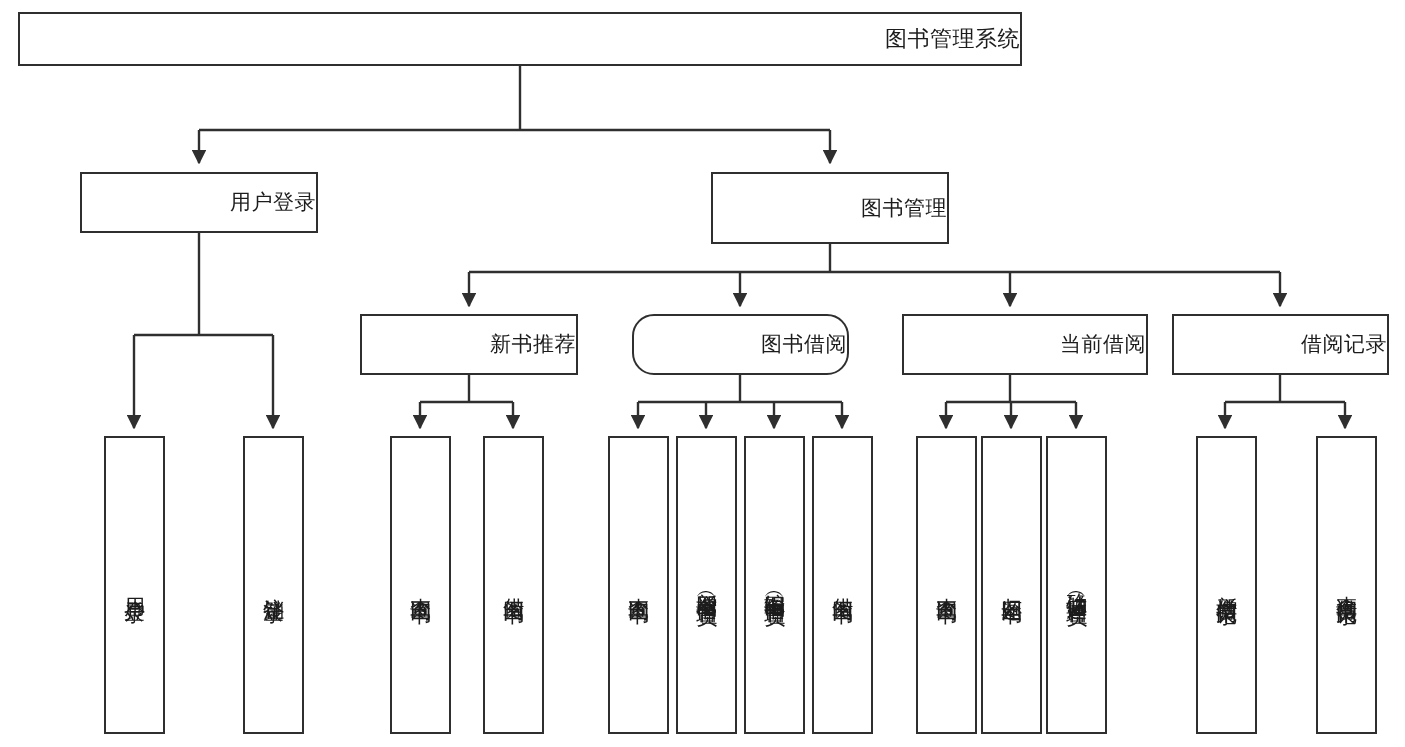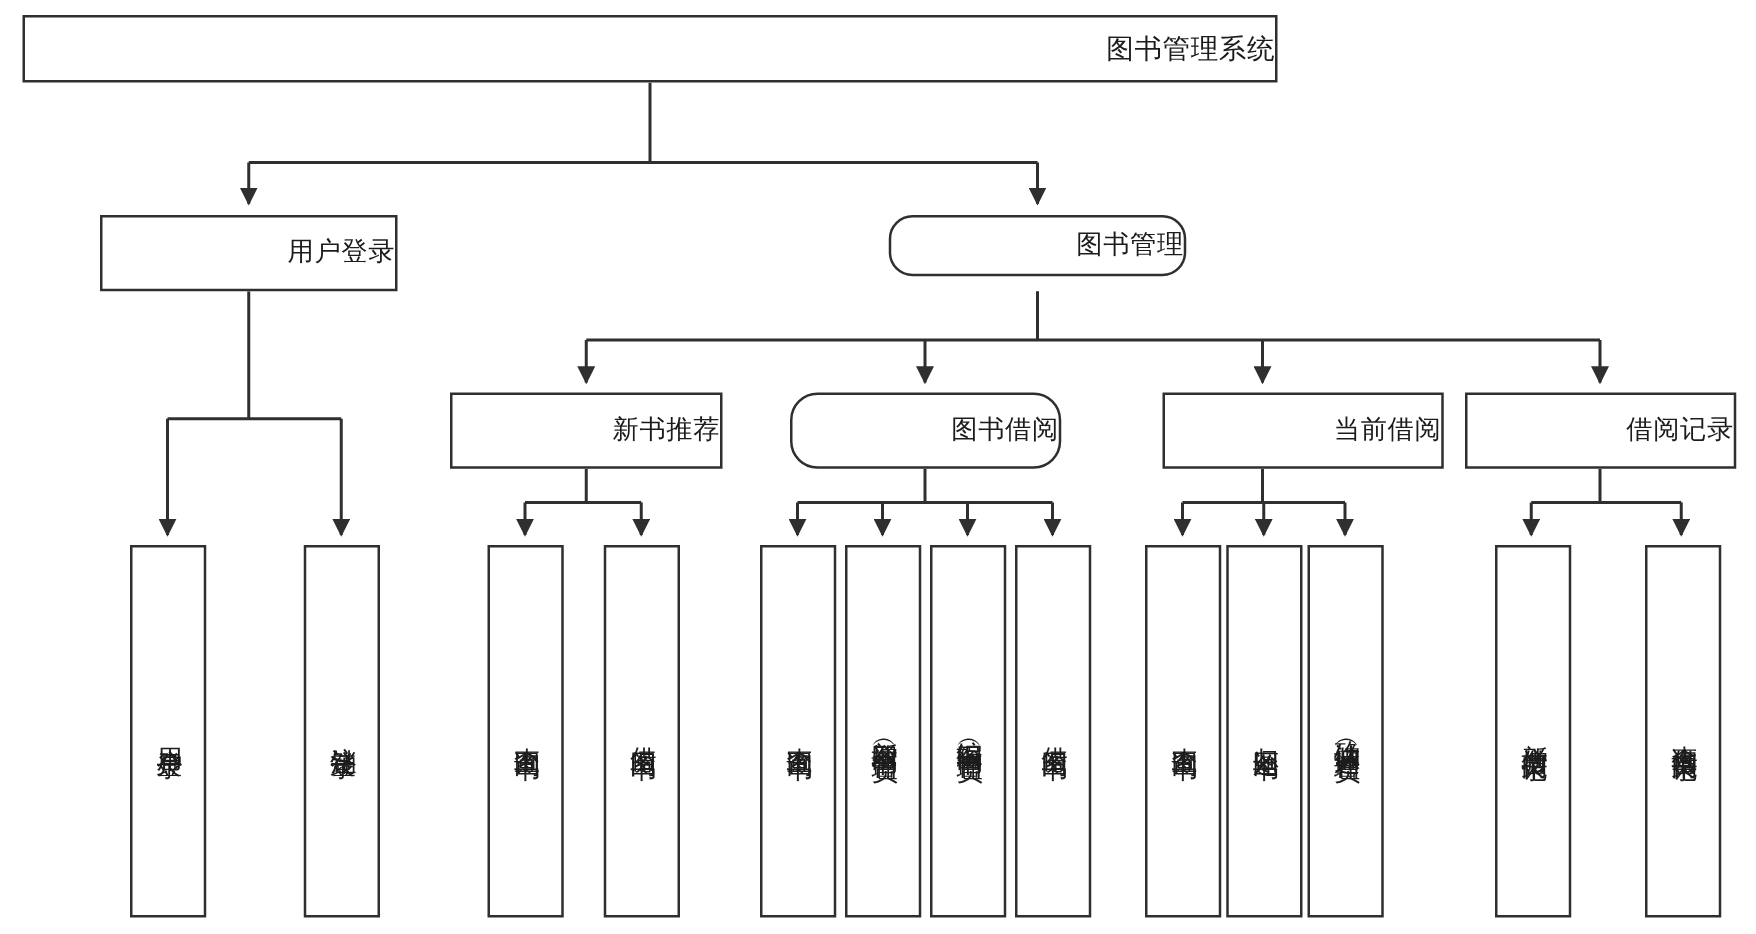--- a/index.html
+++ b/index.html
@@ -119,33 +119,33 @@
   </svg>
 
   <div class="node root" style="left:18px;top:12px;width:1004px;height:54px;">
     <span class="lbl">图书管理系统</span>
   </div>
 
   <div class="node" style="left:80px;top:172px;width:238px;height:61px;">
     <span class="lbl">用户登录</span>
   </div>
 
-  <div class="node" style="left:711px;top:172px;width:238px;height:49px;border-radius:19px;">
+  <div class="node" style="left:711px;top:172px;width:238px;height:72px;">
     <span class="lbl">图书管理</span>
   </div>
 
   <div class="node" style="left:360px;top:314px;width:218px;height:61px;">
     <span class="lbl">新书推荐</span>
   </div>
 
   <div class="node" style="left:632px;top:314px;width:217px;height:61px;border-radius:22px;">
     <span class="lbl">图书借阅</span>
   </div>
 
-  <div class="node" style="left:930px;top:314px;width:225px;height:61px;">
+  <div class="node" style="left:902px;top:314px;width:246px;height:61px;">
     <span class="lbl">当前借阅</span>
   </div>
 
   <div class="node" style="left:1172px;top:314px;width:217px;height:61px;padding-left:28px;">
     <span class="lbl">借阅记录</span>
   </div>
 
   <div class="node vertical" style="left:104px;top:436px;width:61px;height:298px;">
     <span class="lbl">用户登录</span>
   </div>

